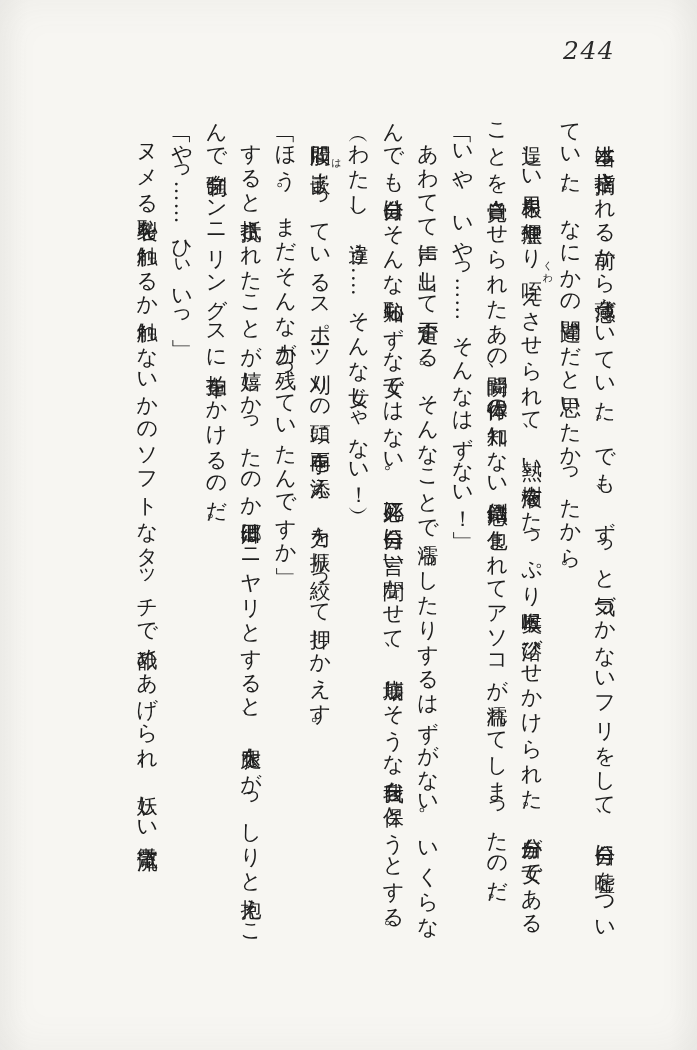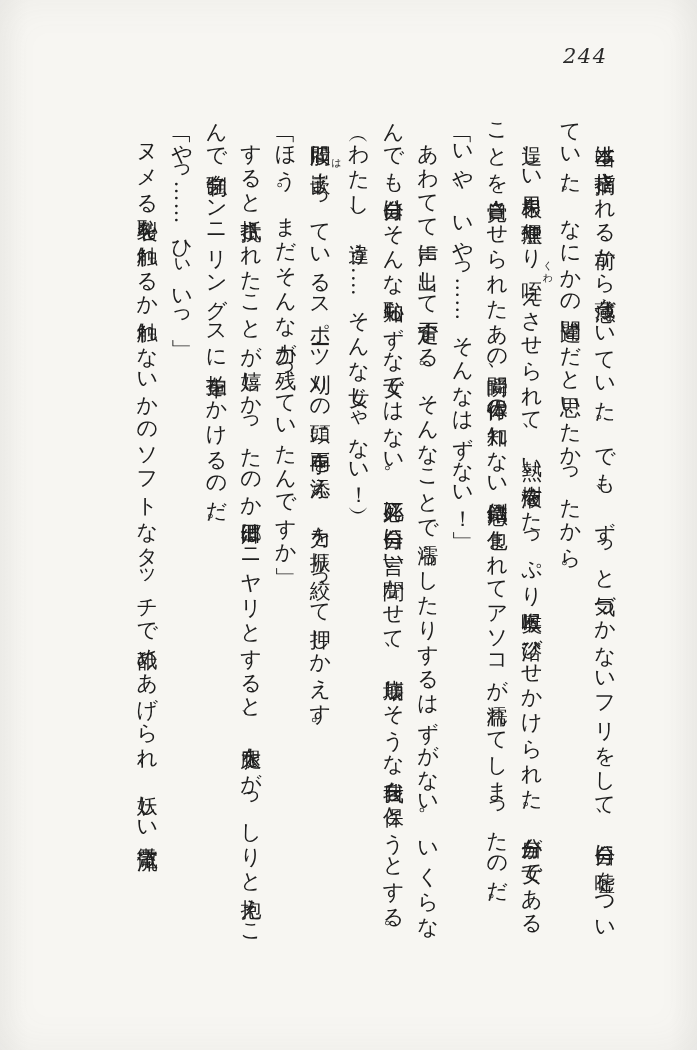--- a/index.html
+++ b/index.html
@@ -18,23 +18,23 @@
   }
   .page::after {
     content: "";
     position: absolute;
     inset: 0;
     box-shadow: inset 0 0 40px rgba(120,120,110,0.08);
     pointer-events: none;
   }
   .page-number {
     position: absolute;
-    top: 44px;
+    top: 36px;
     left: 563px;
-    font-size: 21px;
+    font-size: 25px;
     font-style: italic;
     letter-spacing: 1.5px;
     color: #2b2b2b;
   }
   .body-text {
     position: absolute;
     top: 108px;
     right: 75px;
     width: 556px;
     height: 840px;

